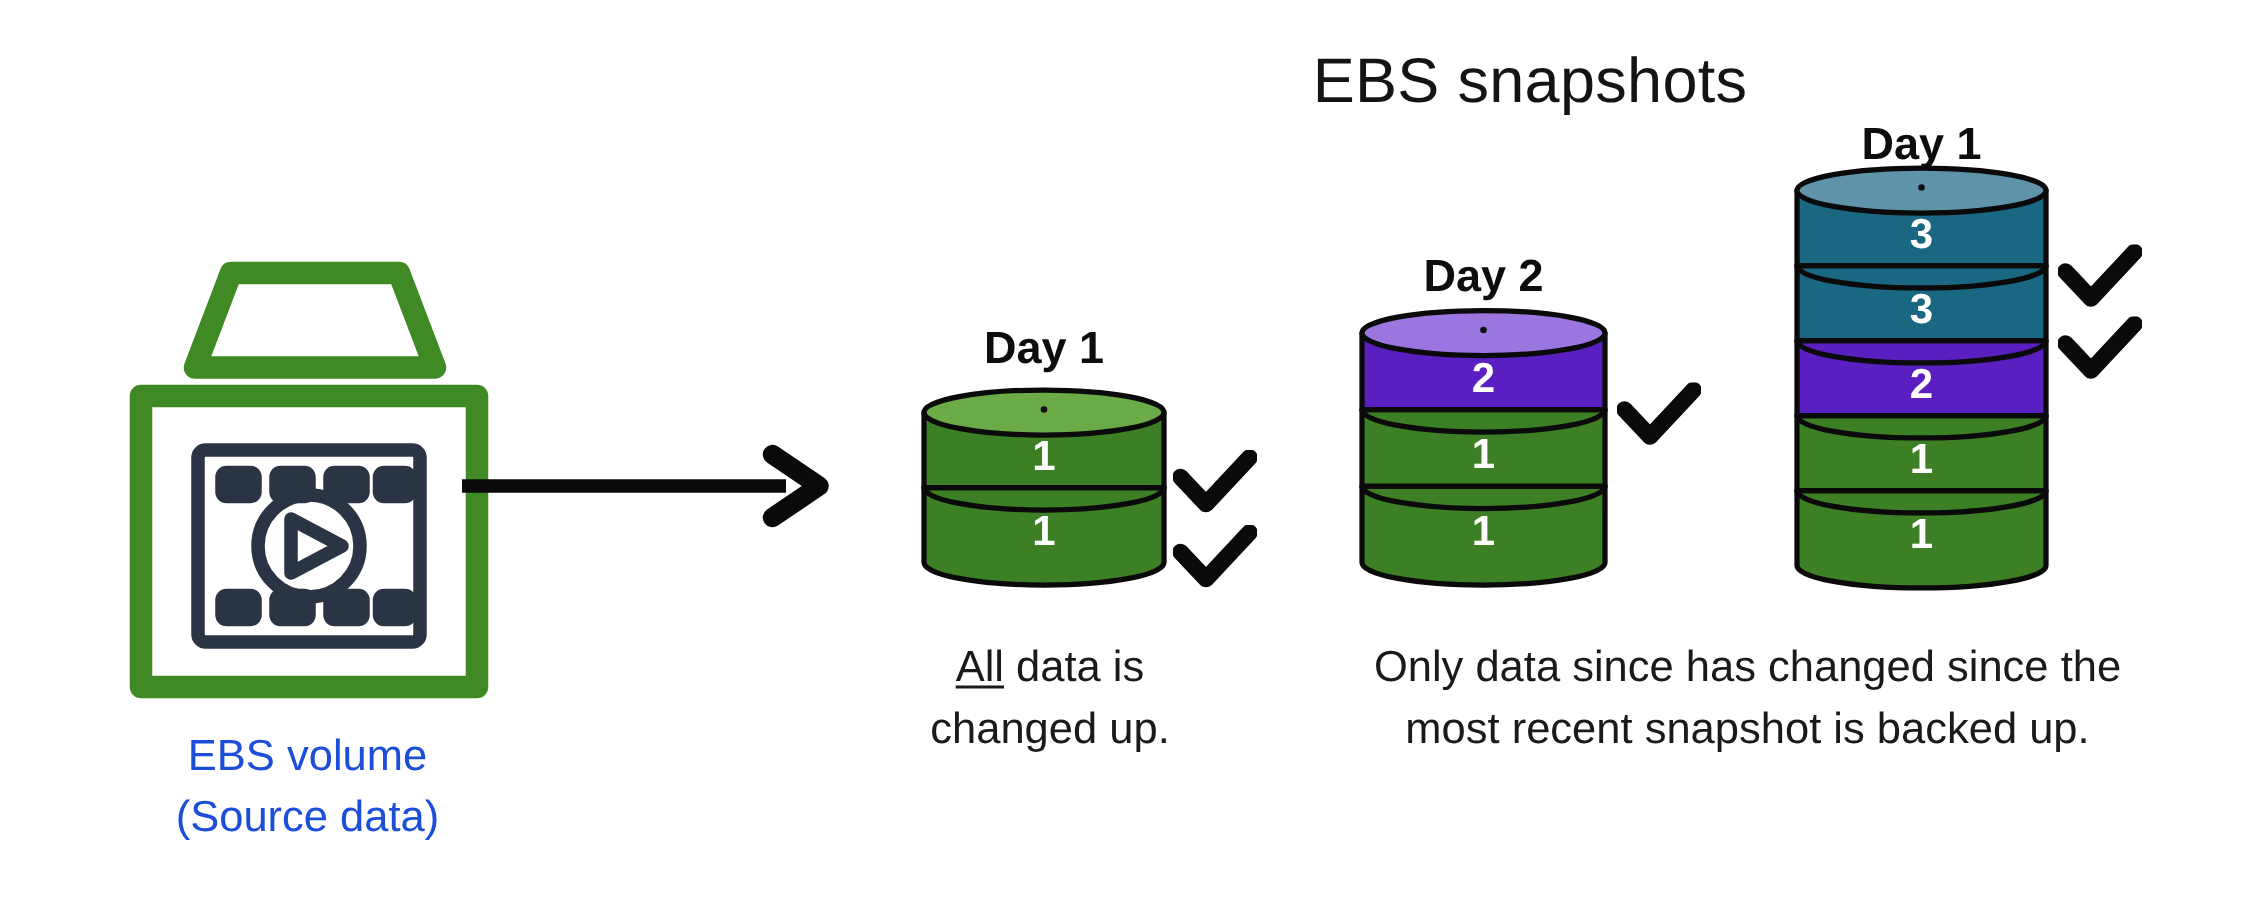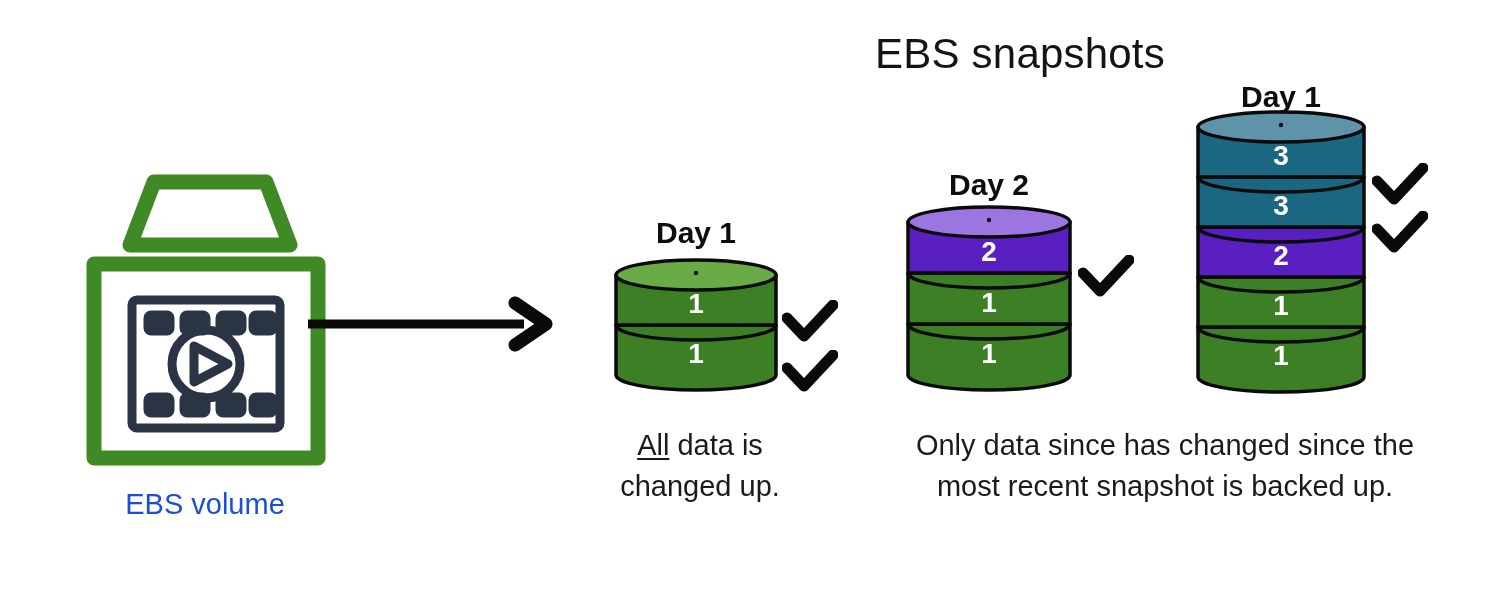--- a/index.html
+++ b/index.html
@@ -108,20 +108,21 @@
         <rect x="106" y="229" width="22" height="16" rx="3" fill="#2b3445"></rect>
         <rect x="142" y="229" width="22" height="16" rx="3" fill="#2b3445"></rect>
         <rect x="175" y="229" width="20" height="16" rx="3" fill="#2b3445"></rect>
         <circle cx="128" cy="196" r="34"></circle>
         <path d="M116 178 L150 196 L116 214 Z" stroke-linecap="round"></path>
       </g>
     </svg>
   </div>
   <div id="ebs-volume-label">
     <div>EBS volume</div>
+    <div>(Source data)</div>
   </div>
 
   <div id="flow-arrow">
     <svg width="250" height="56" viewBox="0 0 250 56" xmlns="http://www.w3.org/2000/svg">
       <line x1="2" y1="28" x2="218" y2="28" stroke="#0a0a0a" stroke-width="9" stroke-linecap="butt"></line>
       <path d="M209 7 L240 28 L209 49" fill="none" stroke="#0a0a0a" stroke-width="13" stroke-linecap="round" stroke-linejoin="round"></path>
     </svg>
   </div>
 
   <div id="cyl-layer">

